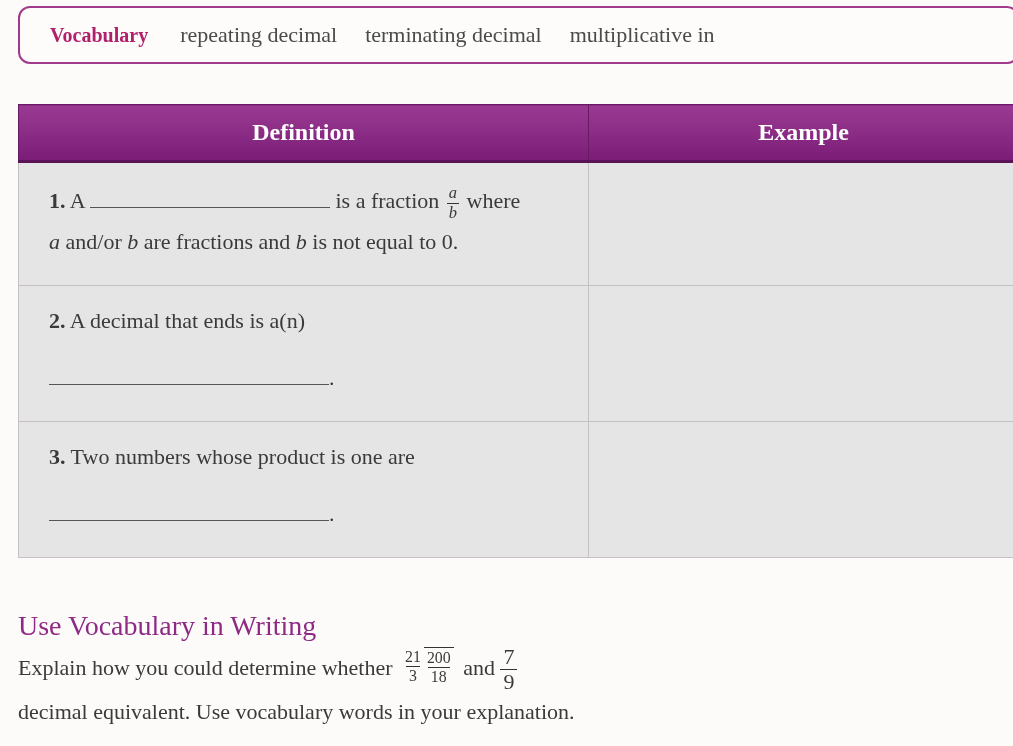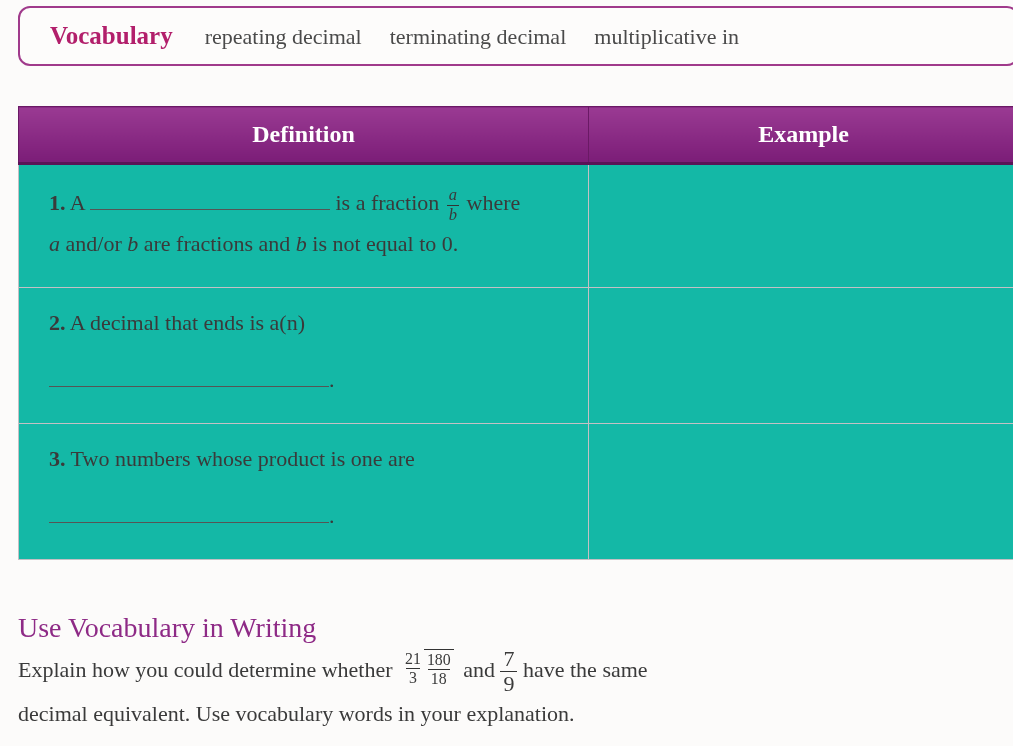--- a/index.html
+++ b/index.html
@@ -26,21 +26,21 @@
     font-size: 22px;
     color: #4a4a4a;
     margin-top: 6px;
     margin-right: -6px;
     background: #fdfcfb;
   }
   .vocab-banner .title {
     font-family: Georgia, serif;
     font-weight: bold;
     color: #b21f6b;
-    font-size: 25px;
+    font-size: 20px;
     margin-right: 4px;
   }
   .table-wrap {
     margin-top: 40px;
     margin-right: -6px;
   }
   table.defs {
     width: 100%;
     border-collapse: collapse;
     table-layout: fixed;
@@ -55,21 +55,21 @@
     padding: 14px 2px;
     border: 1px solid #6a1965;
     border-bottom: 3px solid #5a1357;
   }
   table.defs th:first-child { width: 57%; }
   table.defs td {
     border: 1px solid #c5c0c4;
     padding: 22px 28px 30px 30px;
     vertical-align: top;
     font-size: 22px;
-    background: #14b8a6;
+    background: #e5e5e5;
     color: #3a3a3a;
   }
   .qnum { font-weight: bold; }
   .blank {
     display: inline-block;
     border-bottom: 1.5px solid #555;
     height: 1.05em;
     vertical-align: baseline;
   }
   .blank.w240 { width: 240px; }
@@ -184,26 +184,26 @@
 
   <div class="writing">
     <h3>Use Vocabulary in Writing</h3>
     <div class="para">
       <span>Explain how you could determine whether </span><span class="cfrac">
           <span class="cnum"><span class="sfrac">
               <span class="n">21</span>
               <span class="d">3</span>
             </span></span>
           <span class="cden"><span class="sfrac">
-              <span class="n">180</span>
+              <span class="n">200</span>
               <span class="d">18</span>
             </span></span>
         </span><span> and </span><span class="sfrac big" style="vertical-align:middle;">
           <span class="n">7</span>
           <span class="d">9</span>
-        </span><span> have the same</span>
+        </span>
     </div>
     <div class="para">
       <span>decimal equivalent. Use vocabulary words in your explanation.</span>
     </div>
   </div>
 
 </div>
 
 </body></html>

